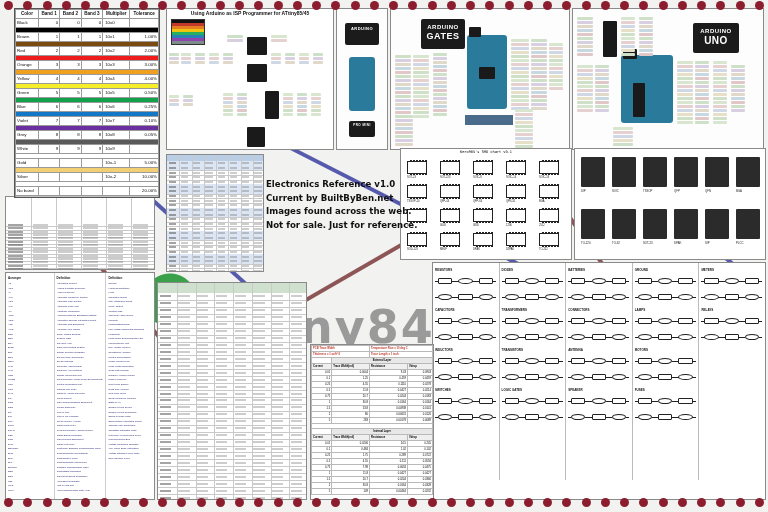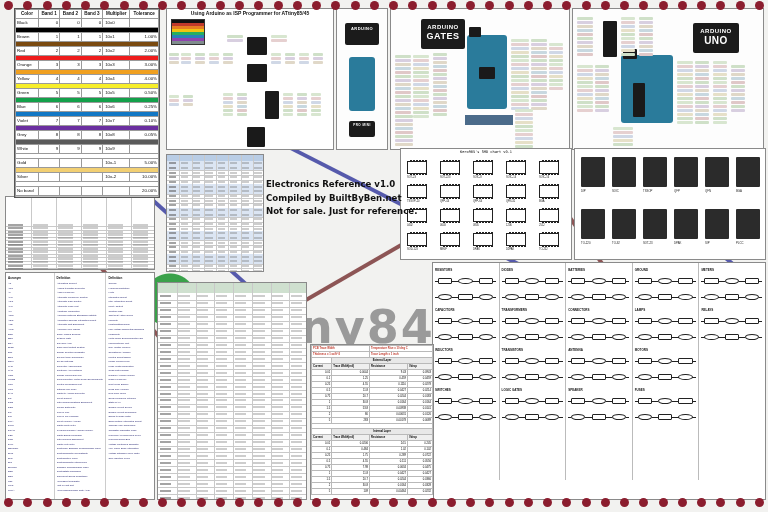--- a/index.html
+++ b/index.html
@@ -2605,15 +2605,16 @@
             <div style="position: absolute; left: 0px; top: 7.5px; width: 16%; height: 0.7px; background: rgb(34, 34, 34);"></div>
             <div style="position: absolute; right: 0px; top: 7.5px; width: 16%; height: 0.7px; background: rgb(34, 34, 34);"></div>
           </div>
         </div>
       </div>
     </div>
 </div>
 
 <div id="caption">
   <div>Electronics Reference v1.0</div>
-  <div>Compiled by BuiltByBen.net</div>
+  <div>Current by BuiltByBen.net</div>
+  <div>Images found across the web.</div>
   <div>Not for sale. Just for reference.</div>
 </div>
 
 </body></html>

